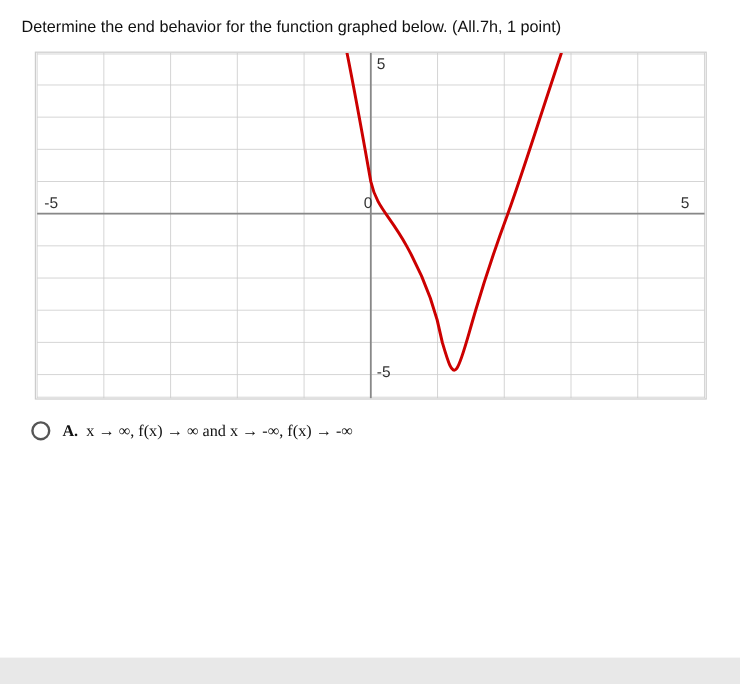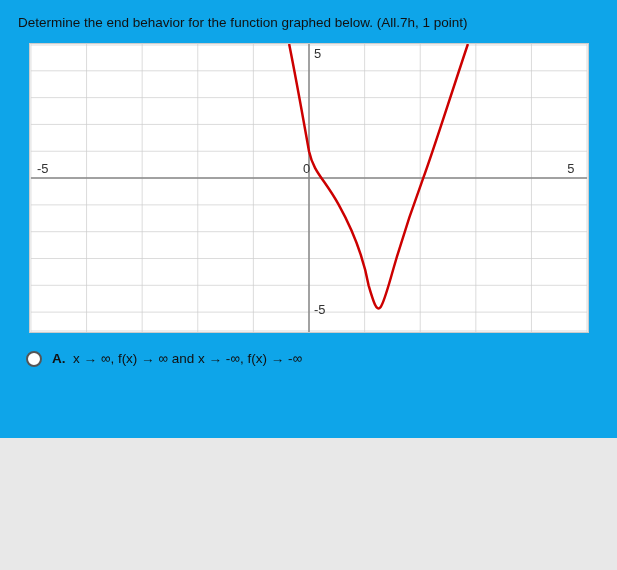--- a/index.html
+++ b/index.html
@@ -7,22 +7,22 @@
       width: 617px;
       height: 570px;
       background: #e8e8e8;
       font-family: Arial, sans-serif;
       font-size: 14px;
       color: #111;
       overflow: hidden;
     }
     .page {
       width: 617px;
-      height: 438px;
-      background: #0ea5e9;
+      height: 548px;
+      background: #ffffff;
       padding: 14px 18px 10px 18px;
     }
     .question-title {
       font-size: 13.5px;
       margin-bottom: 10px;
       color: #111;
       line-height: 1.4;
     }
     .graph-container {
       background: #fff;
@@ -38,20 +38,21 @@
       height: 100%;
     }
     .options {
       margin-left: 8px;
     }
     .option-row {
       display: flex;
       align-items: flex-start;
       margin-bottom: 14px;
       font-size: 14px;
+      font-family: Liberation Serif, serif;
     }
     .radio-circle {
       width: 16px;
       height: 16px;
       border-radius: 50%;
       border: 2px solid #555;
       margin-right: 10px;
       flex-shrink: 0;
       background: #fff;
     }

